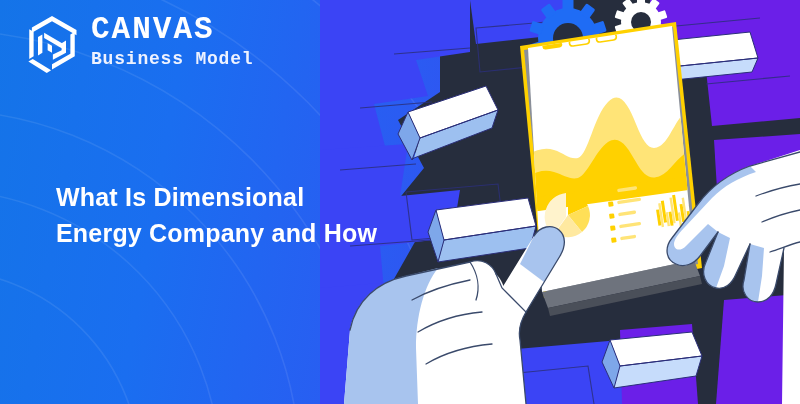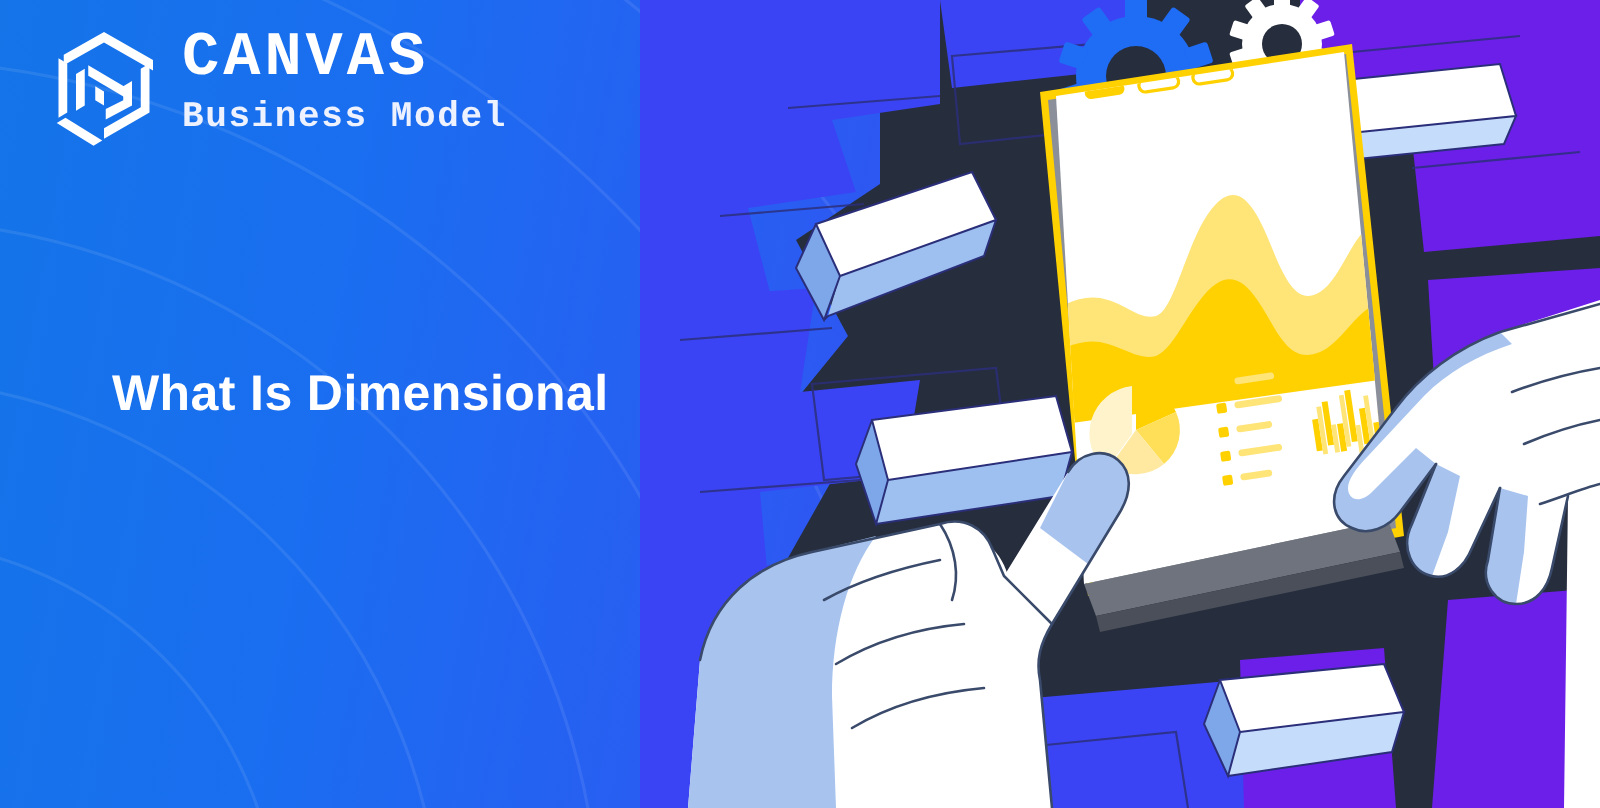--- a/index.html
+++ b/index.html
@@ -313,15 +313,16 @@
       </g>
     </svg>
     <div class="logo-text">
       <div class="logo-title">CANVAS</div>
       <div class="logo-sub">Business Model</div>
     </div>
   </div>
 
   <h1 class="headline">
     <span class="ln">What Is Dimensional</span>
+    <span class="ln">Energy Company and How</span>
   </h1>
 
 </div>
 
 </body></html>

